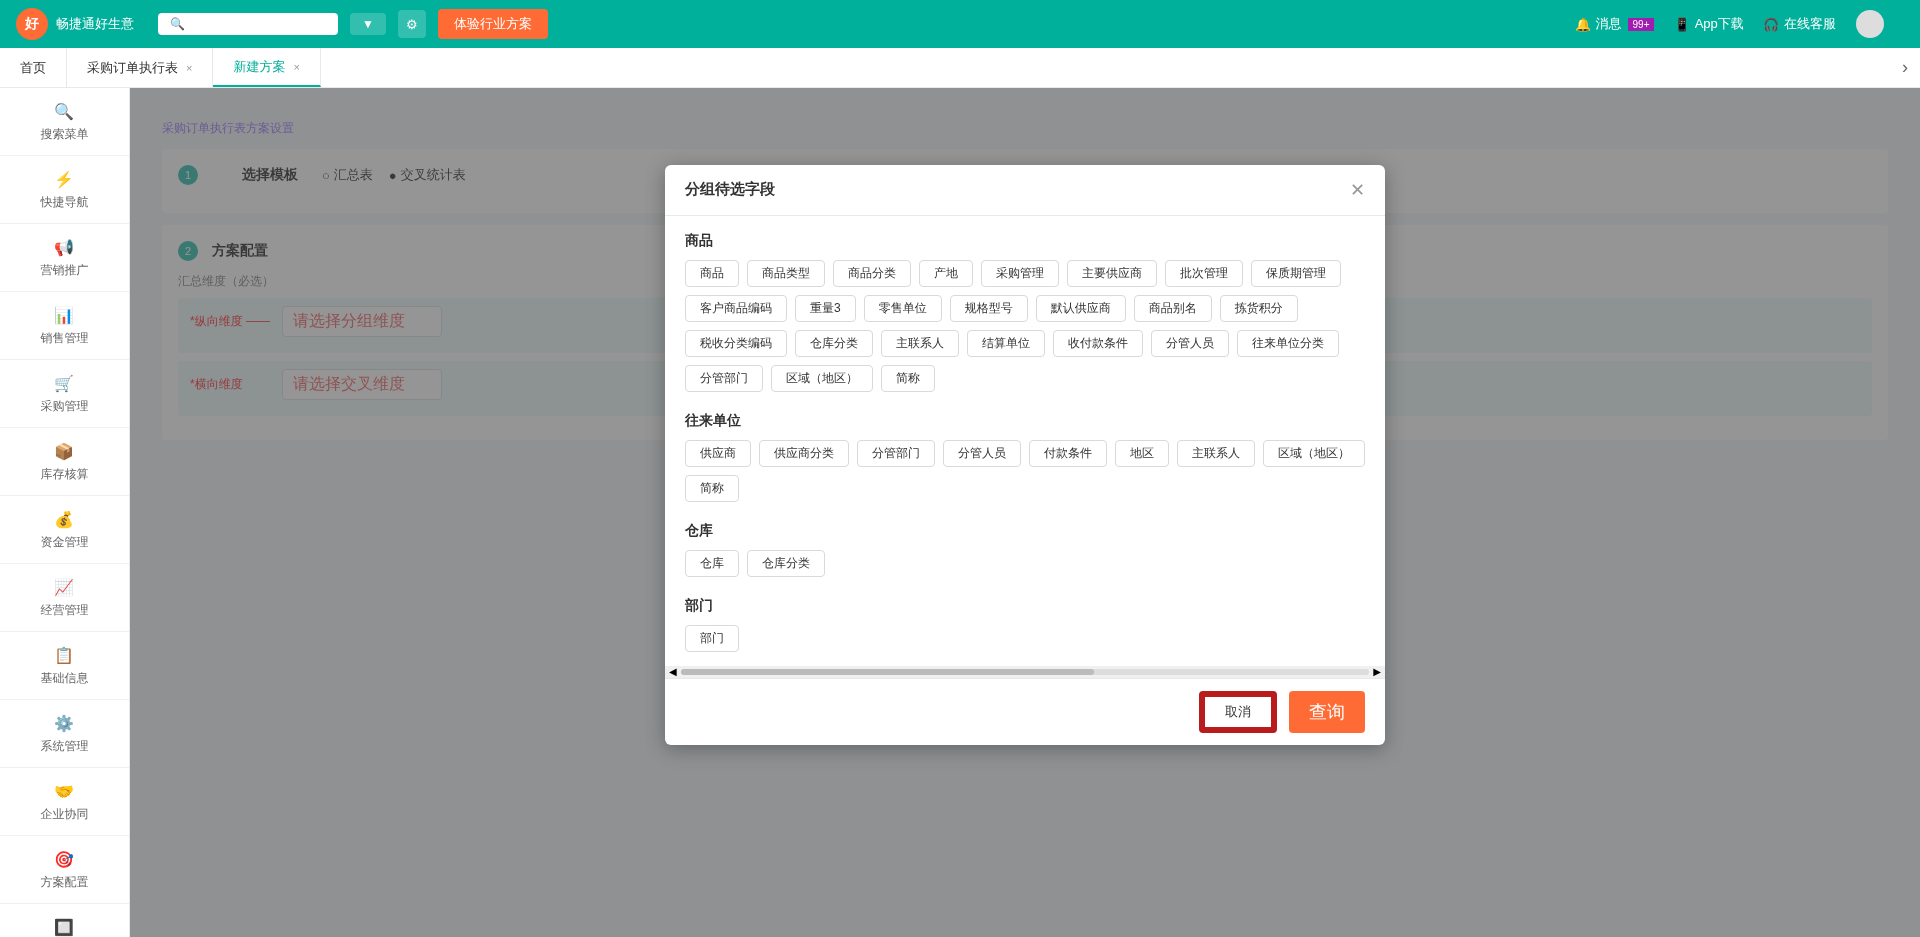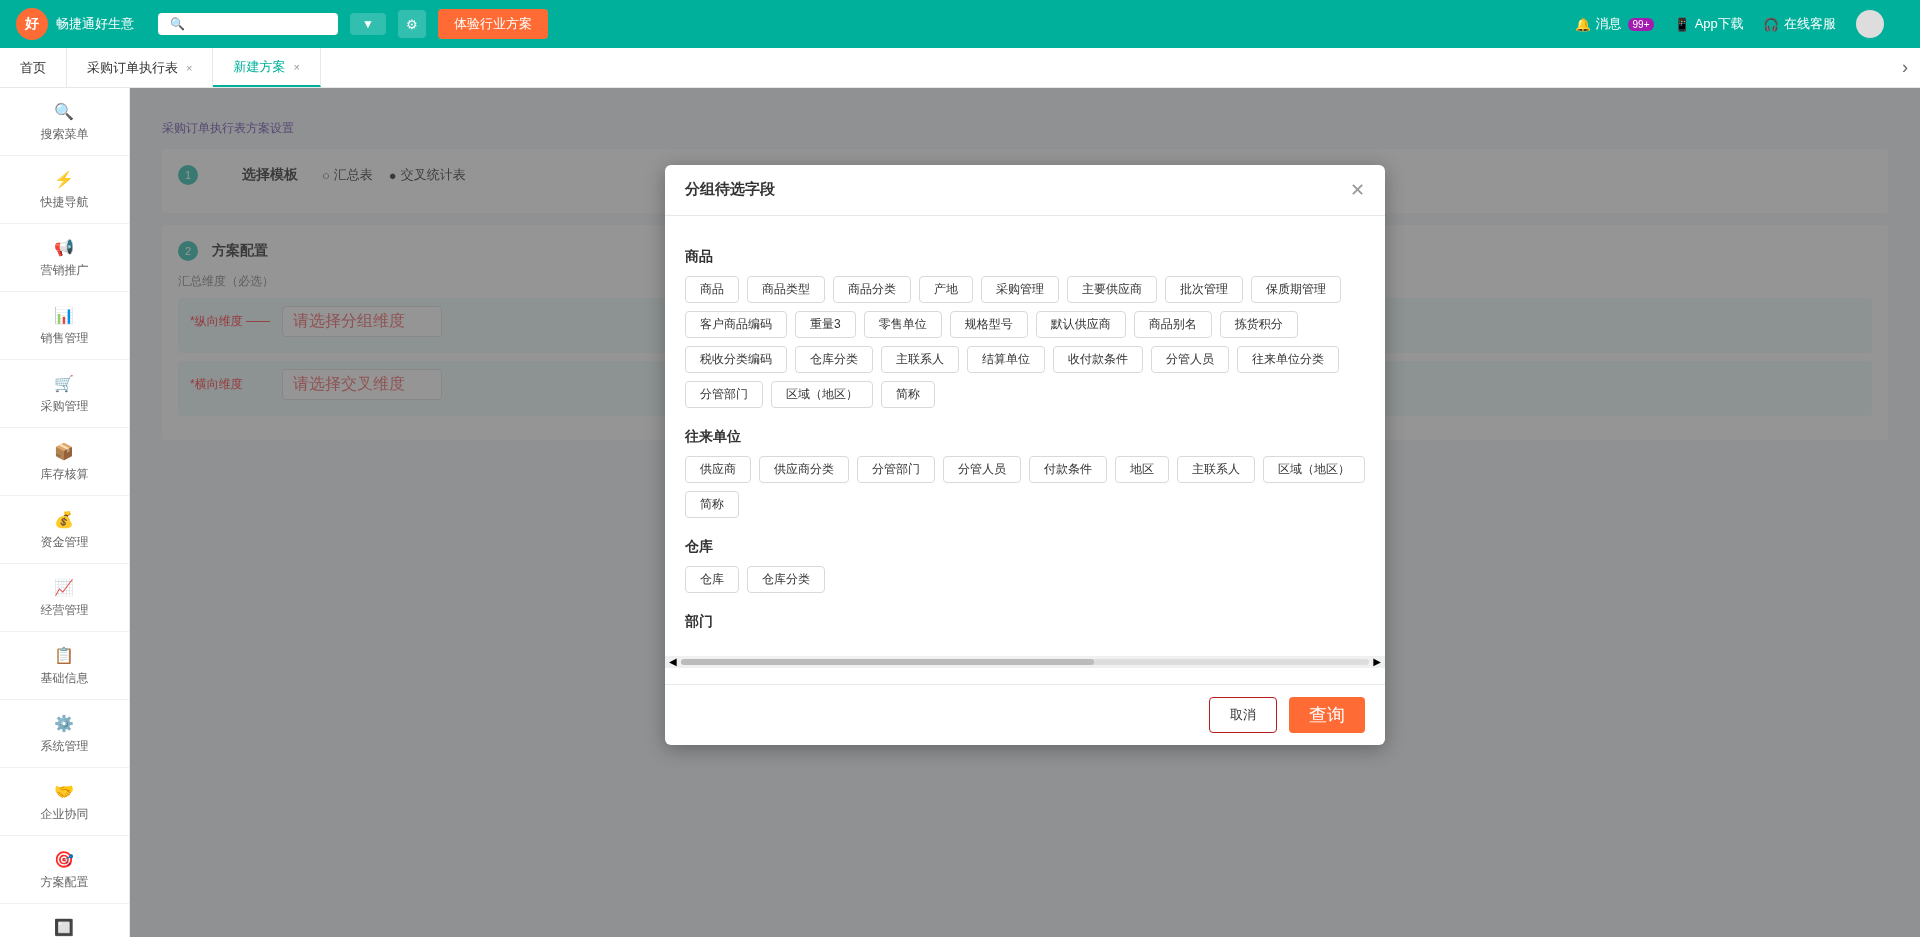--- a/index.html
+++ b/index.html
@@ -71,21 +71,21 @@
       gap: 20px;
       color: white;
       font-size: 13px;
     }
     .header-right-item {
       display: flex; align-items: center; gap: 4px; cursor: pointer;
     }
     .badge {
       background: #a21caf;
       color: white;
-      border-radius: 6px;
+      border-radius: 0;
       padding: 1px 5px;
       font-size: 10px;
       margin-left: 2px;
     }
     .avatar {
       width: 28px; height: 28px;
       background: #ddd;
       border-radius: 50%;
     }
 
@@ -182,21 +182,20 @@
       left: 50%;
       transform: translate(-50%, -60%);
       width: 720px;
       max-height: 580px;
       background: white;
       border-radius: 6px;
       box-shadow: 0 4px 20px rgba(0,0,0,0.3);
       z-index: 100;
       display: flex;
       flex-direction: column;
-      gap: 16px;
     }
     .modal-header {
       display: flex;
       align-items: center;
       justify-content: space-between;
       padding: 14px 20px;
       border-bottom: 1px solid #e8e8e8;
       flex-shrink: 0;
     }
     .modal-title {
@@ -276,21 +275,21 @@
       top: 0;
       width: 60%;
       height: 100%;
       background: #bbb;
       border-radius: 3px;
     }
 
     
     .btn-cancel {
       padding: 6px 20px;
-      border: 1px solid #b91c1c;
+      border: 6px solid #b91c1c;
       border-radius: 4px;
       background: white;
       cursor: pointer;
       font-size: 13px;
       color: #333;
     }
     .btn-confirm {
       padding: 6px 20px;
       border: none;
       border-radius: 4px;
@@ -299,21 +298,21 @@
       cursor: pointer;
       font-size: 18px;
     }
 
     
     .bg-content {
       padding: 16px;
     }
     .bg-breadcrumb {
       font-size: 12px;
-      color: #4c1d95;
+      color: #8b5cf6;
       margin-bottom: 12px;
     }
     .bg-section {
       background: white;
       border-radius: 4px;
       padding: 16px;
       margin-bottom: 12px;
     }
     .step-badge {
       display: inline-flex;

